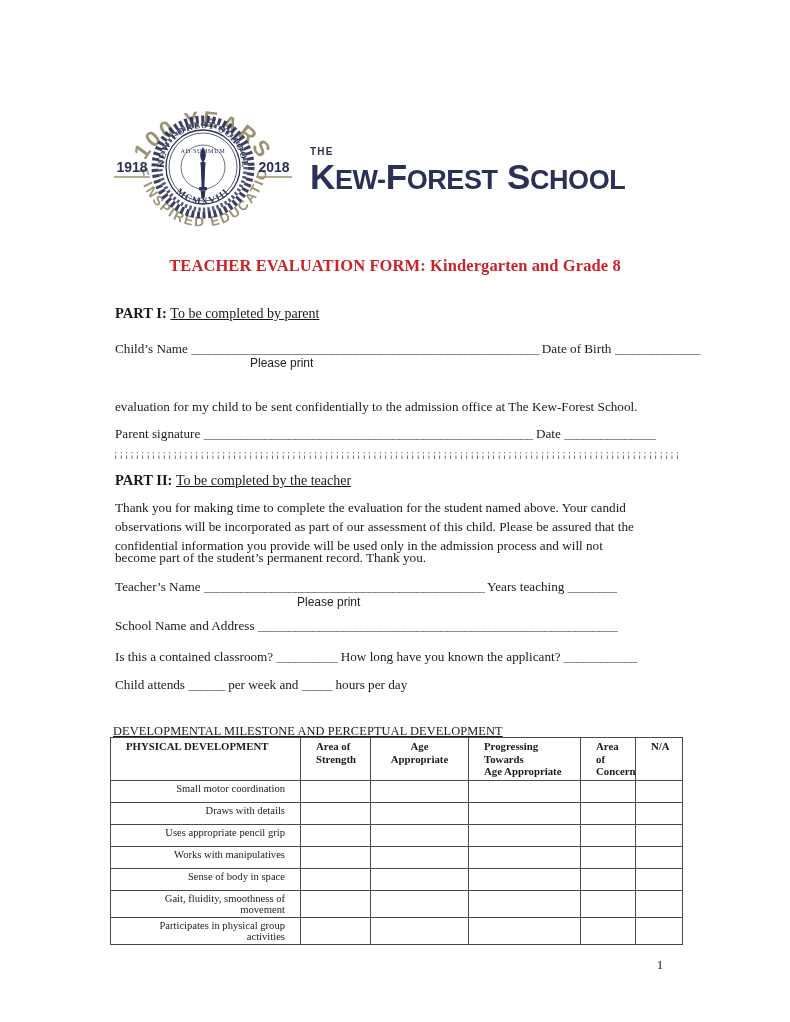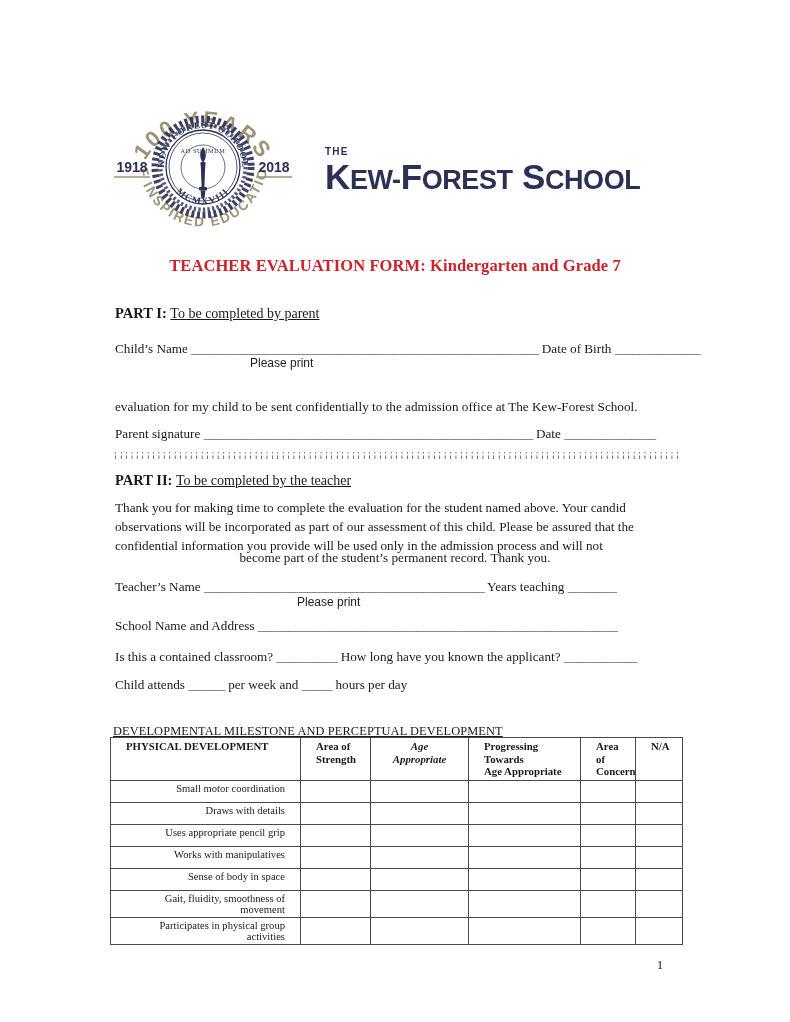--- a/index.html
+++ b/index.html
@@ -35,21 +35,21 @@
   }
   .seal-wrap {
     position: relative;
     width: 190px;
     height: 165px;
     flex: 0 0 190px;
   }
   .seal-svg { display: block; }
 
   .wordmark {
-    margin-left: 27px;
+    margin-left: 12px;
     padding-top: 14px;
     line-height: 1;
   }
   .wordmark .the {
     font-family: "Liberation Sans", sans-serif;
     font-size: 10px;
     letter-spacing: 1.2px;
     color: #2b3056;
     font-weight: 700;
     margin-bottom: 2px;
@@ -156,21 +156,21 @@
     vertical-align: top;
     height: 17px;
   }
   table.dev th {
     font-weight: bold;
     font-size: 10.8px;
     line-height: 1.18;
   }
   th.c0 { text-align: left; font-size: 11.6px; }
   th.c1 { text-align: left; }
-  th.c2 { text-align: center; font-style: italic; }
+  th.c2 { text-align: center; }
   th.c3 { text-align: left; }
   th.c4 { text-align: left; }
   th.c5 { text-align: left; }
   td.item { text-align: right; font-size: 10.7px; }
   td.blank { }
 
   .page-num {
     position: absolute;
     left: 0;
     top: 957px;
@@ -238,21 +238,21 @@
         <line x1="148" y1="96" x2="184" y2="96" stroke="#9c9276" stroke-width="1.6"></line>
       </svg>
     </div>
 
     <div class="wordmark">
       <div class="the">THE</div>
       <div class="name"><span>K</span><span class="sc">EW</span><span class="sc">-</span><span>F</span><span class="sc">OREST</span><span>&nbsp;</span><span>S</span><span class="sc">CHOOL</span></div>
     </div>
   </div>
 
-  <div class="form-title">TEACHER EVALUATION FORM: Kindergarten and Grade 7</div>
+  <div class="form-title">TEACHER EVALUATION FORM: Kindergarten and Grade 8</div>
 
   <div class="blk part-head" style="top:303px;">
     <span>PART I:</span>
     <span class="u">To be completed by parent</span>
   </div>
 
   <div class="blk fieldline" style="top:340px;">
     <span>Child’s Name</span>
     <span class="fill">_________________________________________________________</span>
     <span>Date of Birth</span>
@@ -272,21 +272,21 @@
   <div class="dotted-rule">¦¦¦¦¦¦¦¦¦¦¦¦¦¦¦¦¦¦¦¦¦¦¦¦¦¦¦¦¦¦¦¦¦¦¦¦¦¦¦¦¦¦¦¦¦¦¦¦¦¦¦¦¦¦¦¦¦¦¦¦¦¦¦¦¦¦¦¦¦¦¦¦¦¦¦¦¦¦¦¦¦¦¦¦¦¦¦¦¦¦¦¦¦¦¦¦¦¦¦¦¦¦¦¦¦¦¦¦¦¦¦¦¦¦¦¦¦¦¦¦¦¦¦¦¦¦¦¦¦¦¦¦¦¦¦¦¦¦¦¦¦¦¦¦¦¦¦¦¦¦¦¦¦¦¦¦¦¦¦¦¦¦¦¦¦¦¦¦¦¦¦¦¦¦¦¦¦¦¦¦¦¦¦¦¦¦¦¦¦¦¦¦¦¦¦</div>
 
   <div class="blk part-head" style="top:470px;">
     <span>PART II:</span>
     <span class="u">To be completed by the teacher</span>
   </div>
 
   <div class="blk para" style="top:498px;">Thank you for making time to complete the evaluation for the student named above. Your candid</div>
   <div class="blk para" style="top:517px;">observations will be incorporated as part of our assessment of this child. Please be assured that the</div>
   <div class="blk para" style="top:536px;">confidential information you provide will be used only in the admission process and will not</div>
-  <div class="blk para" style="top:548px;text-align:center;">become part of the student’s permanent record. Thank you.</div>
+  <div class="blk para" style="top:548px;">become part of the student’s permanent record. Thank you.</div>
 
   <div class="blk fieldline" style="top:578px;">
     <span>Teacher’s Name</span>
     <span class="fill">______________________________________________</span>
     <span>Years teaching</span>
     <span class="fill">________</span>
   </div>
   <div class="blk hint" style="top:594px;left:297px;width:120px;">Please print</div>
 
   <div class="blk fieldline" style="top:617px;">

